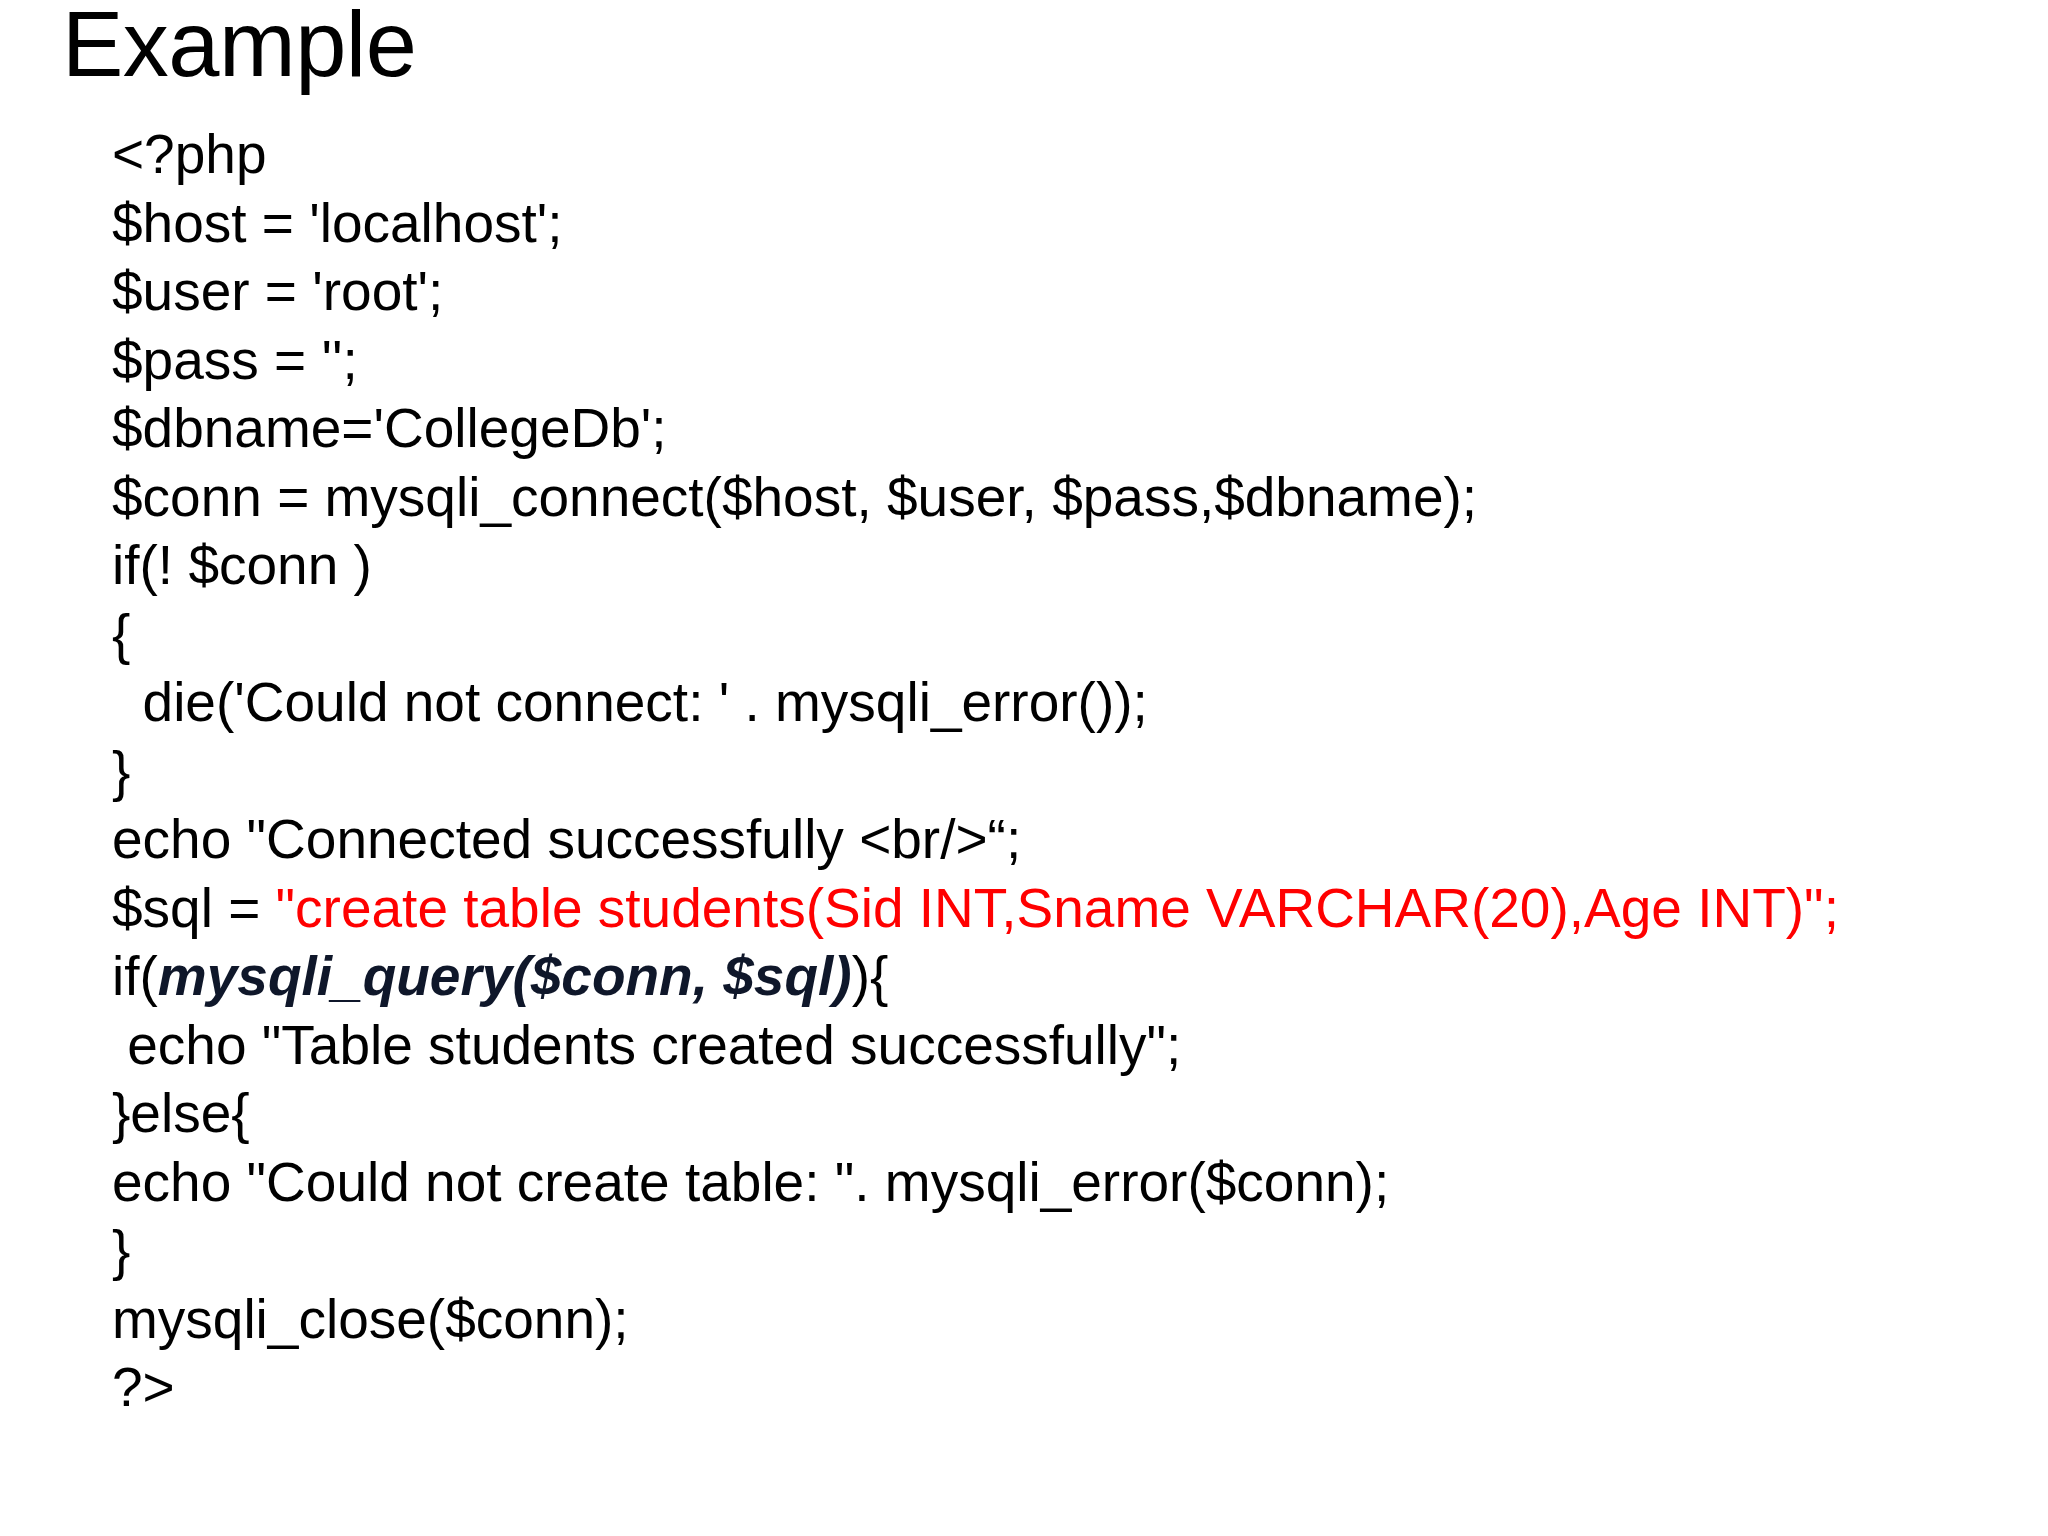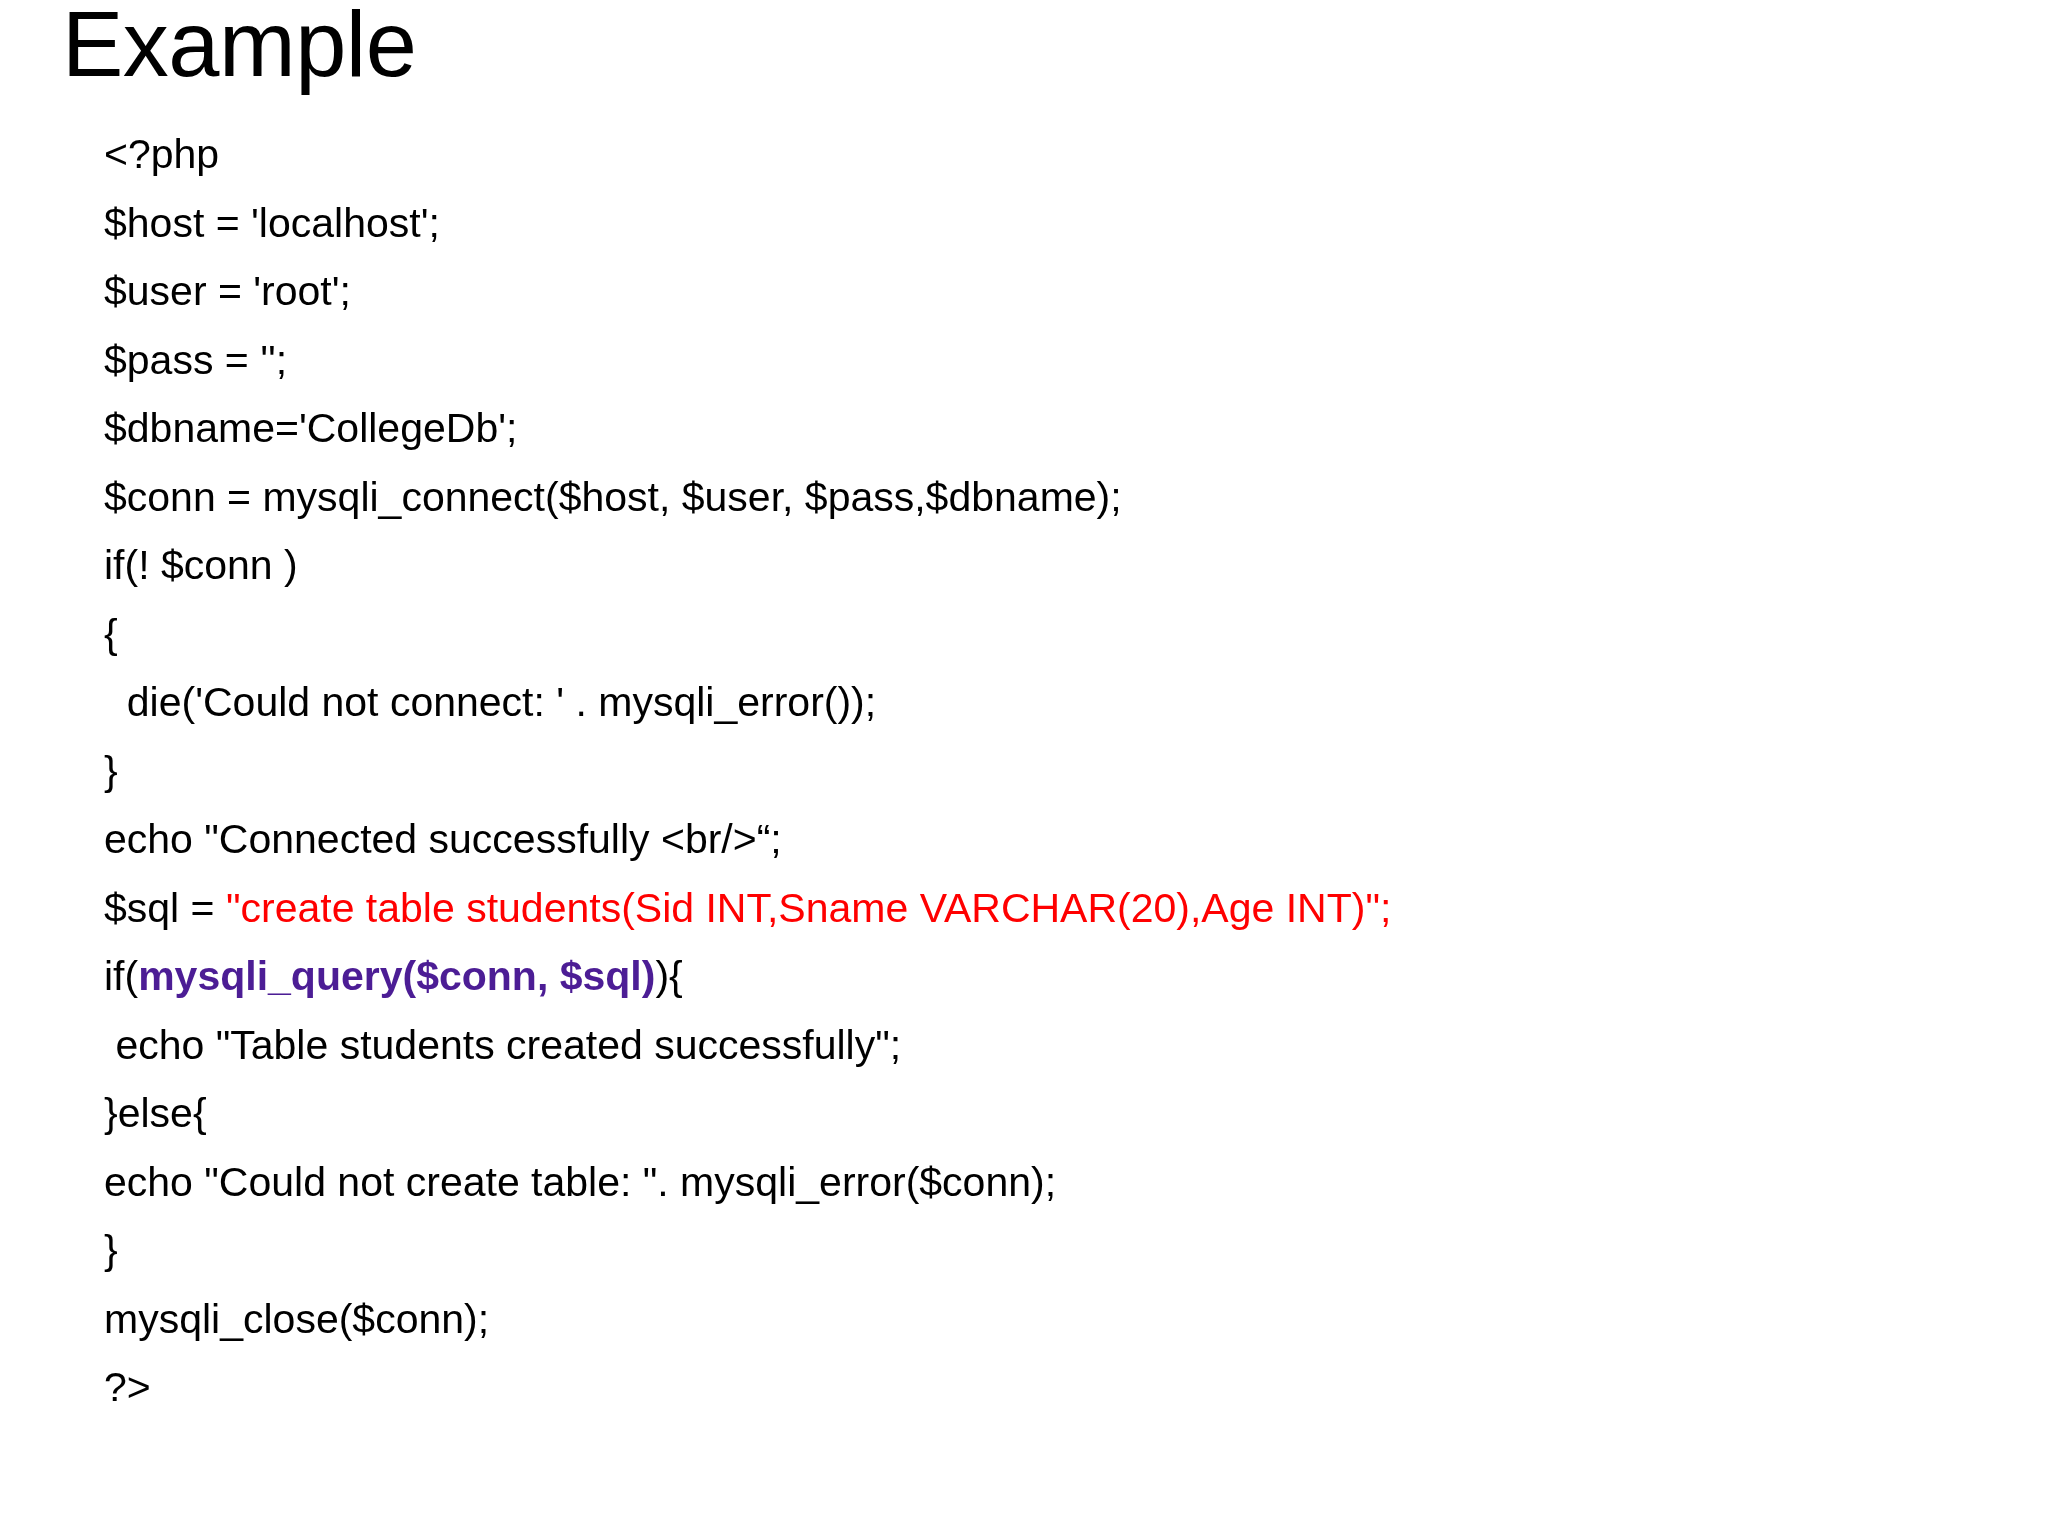--- a/index.html
+++ b/index.html
@@ -26,35 +26,35 @@
     top: -2px;
     font-size: 92px;
     line-height: 1.0;
     font-weight: 400;
     color: #000000;
     letter-spacing: -0.5px;
     white-space: pre;
   }
   .code-block {
     position: absolute;
-    left: 104px;
+    left: 112px;
     top: 120px;
     width: 1900px;
-    font-size: 41px;
+    font-size: 55px;
     line-height: 68.5px;
     color: #000000;
     white-space: pre;
   }
   .code-line {
     white-space: pre;
     min-height: 68.5px;
   }
   .tok { white-space: pre; }
   .tok-red { color: #FF0000; }
-  .tok-red-bold { color: #4c1d95; font-weight: bold; }
+  .tok-red-bold { color: #0f172a; font-weight: bold; font-style: italic; }
 </style>
 </head>
 <body>
 
 <div class="slide">
 
   <div class="slide-title">Example</div>
 
   <div class="code-block"><div class="code-line"><span class="tok">&lt;?php</span></div><div class="code-line"><span class="tok">$host = 'localhost';</span></div><div class="code-line"><span class="tok">$user = 'root';</span></div><div class="code-line"><span class="tok">$pass = '';</span></div><div class="code-line"><span class="tok">$dbname='CollegeDb';</span></div><div class="code-line"><span class="tok">$conn = mysqli_connect($host, $user, $pass,$dbname);</span></div><div class="code-line"><span class="tok">if(! $conn )</span></div><div class="code-line"><span class="tok">{</span></div><div class="code-line"><span class="tok">  die('Could not connect: ' . mysqli_error());</span></div><div class="code-line"><span class="tok">}</span></div><div class="code-line"><span class="tok">echo "Connected successfully &lt;br/&gt;“;</span></div><div class="code-line"><span class="tok">$sql = </span><span class="tok tok-red">"create table students(Sid INT,Sname VARCHAR(20),Age INT)";</span></div><div class="code-line"><span class="tok">if(</span><span class="tok tok-red-bold">mysqli_query($conn, $sql)</span><span class="tok">){</span></div><div class="code-line"><span class="tok"> echo "Table students created successfully";</span></div><div class="code-line"><span class="tok">}else{</span></div><div class="code-line"><span class="tok">echo "Could not create table: ". mysqli_error($conn);</span></div><div class="code-line"><span class="tok">}</span></div><div class="code-line"><span class="tok">mysqli_close($conn);</span></div><div class="code-line"><span class="tok">?&gt;</span></div></div>
 

